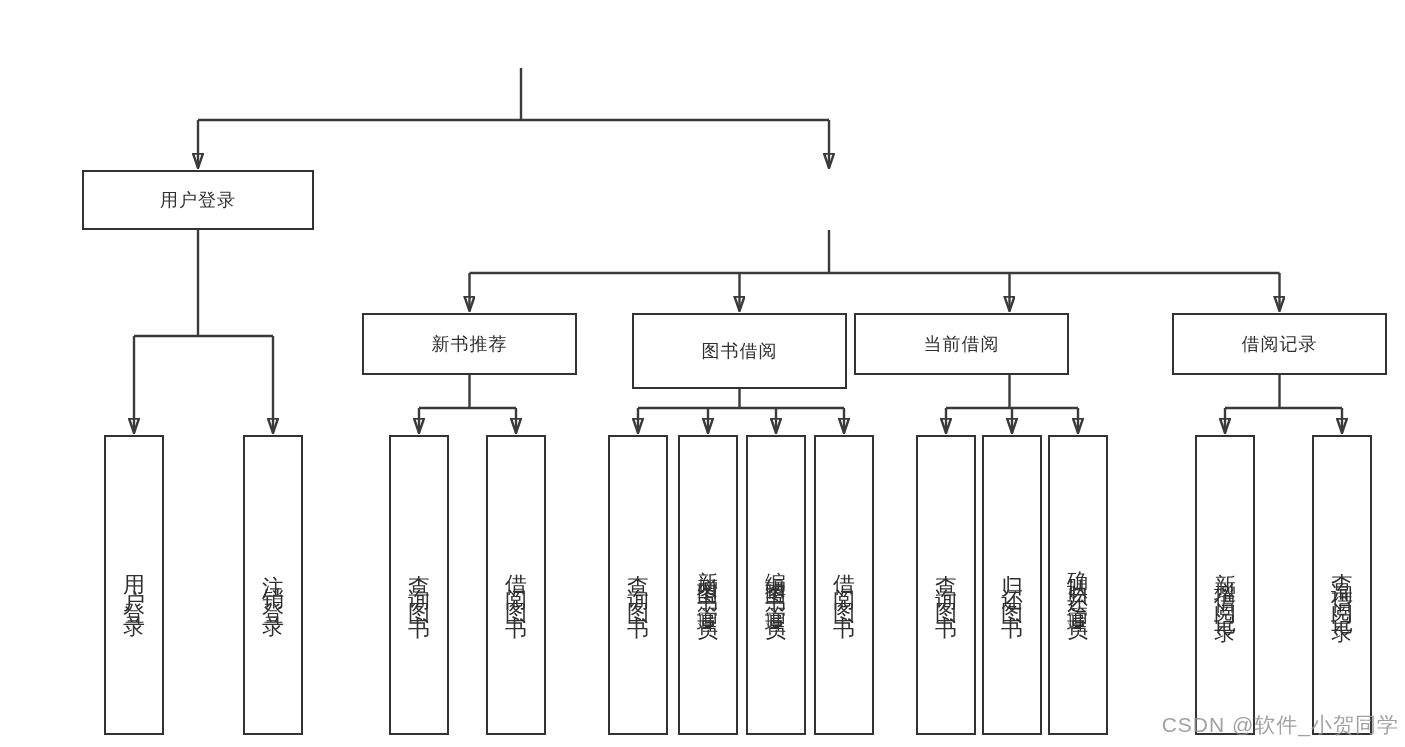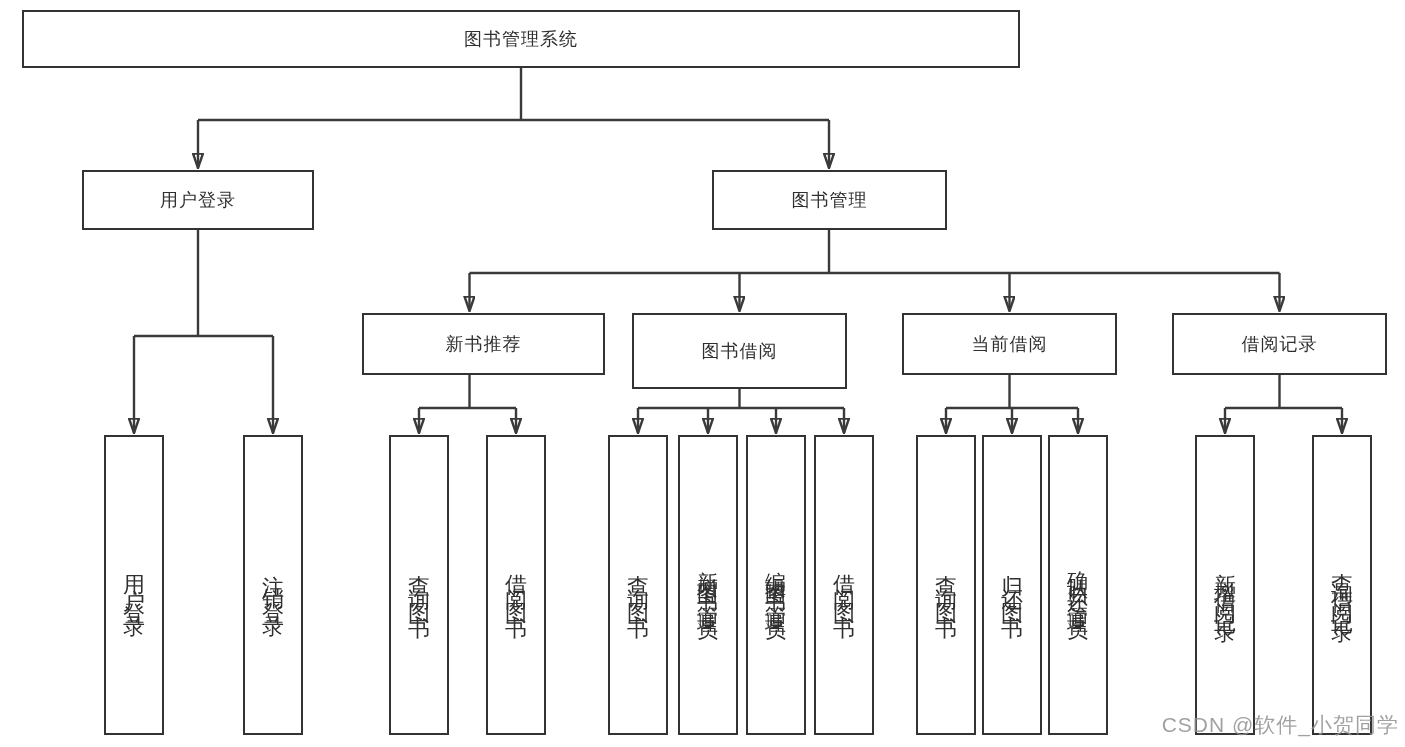--- a/index.html
+++ b/index.html
@@ -121,38 +121,32 @@
     </g>
 
     <g>
       <path d="M1279.5,375 V408"></path>
       <path d="M1225,408 H1342"></path>
       <line x1="1225" y1="408" x2="1225" y2="433" marker-end="url(#ah)"></line>
       <line x1="1342" y1="408" x2="1342" y2="433" marker-end="url(#ah)"></line>
     </g>
   </svg>
 
-  <div class="node hbox" style="left:22px; top:10px; width:998px; height:58px;">
-    <span>图书管理系统</span>
-  </div>
 
   <div class="node hbox" style="left:82px; top:170px; width:232px; height:60px;">
     <span>用户登录</span>
   </div>
-  <div class="node hbox" style="left:712px; top:170px; width:235px; height:60px;">
-    <span>图书管理</span>
-  </div>
 
-  <div class="node hbox" style="left:362px; top:313px; width:243px; height:62px;">
+  <div class="node hbox" style="left:362px; top:313px; width:215px; height:62px;">
     <span>新书推荐</span>
   </div>
   <div class="node hbox" style="left:632px; top:313px; width:215px; height:76px;">
     <span>图书借阅</span>
   </div>
-  <div class="node hbox" style="left:902px; top:313px; width:215px; height:62px;">
+  <div class="node hbox" style="left:854px; top:313px; width:215px; height:62px;">
     <span>当前借阅</span>
   </div>
   <div class="node hbox" style="left:1172px; top:313px; width:215px; height:62px;">
     <span>借阅记录</span>
   </div>
 
   <div class="node vbox" style="left:104px; top:435px; width:60px; height:300px;">
     <span class="vtext">用户登录</span>
   </div>
   <div class="node vbox" style="left:243px; top:435px; width:60px; height:300px;">

